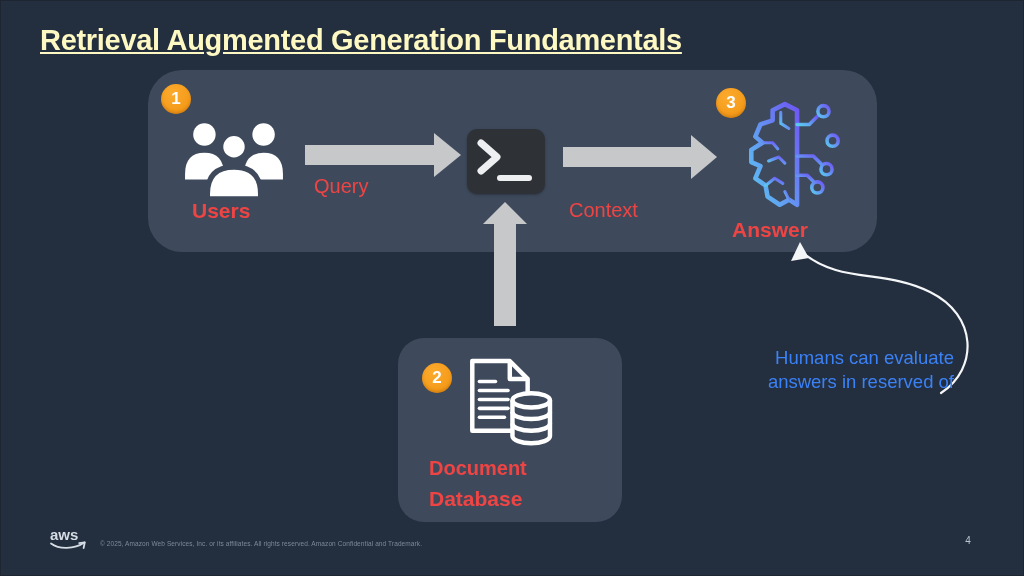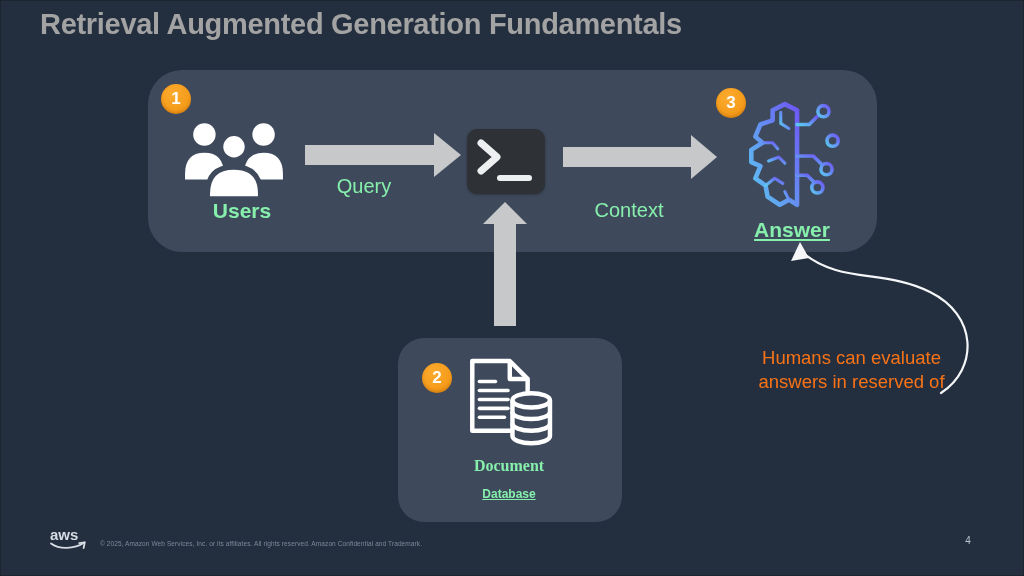--- a/index.html
+++ b/index.html
@@ -11,25 +11,26 @@
     width: 1024px;
     height: 576px;
     background: #232e3e;
     overflow: hidden;
     box-shadow: inset 0 0 0 1px #1d2531;
   }
 
   .title {
     position: absolute;
     left: 40px;
-    top: 8px;
-    color: #a3a3a3;
+    top: 24px;
+    color: #fef9c3;
     font-size: 29px;
     font-weight: 700;
     letter-spacing: -0.3px;
+    text-decoration: underline;
   }
 
   .panel {
     position: absolute;
     background: #3e4a5c;
   }
   .panel.main   { left: 148px; top: 70px;  width: 729px; height: 182px; border-radius: 34px; }
   .panel.docdb  { left: 398px; top: 338px; width: 224px; height: 184px; border-radius: 26px; }
 
   .badge {
@@ -42,40 +43,40 @@
     font-weight: 700;
     display: flex; align-items: center; justify-content: center;
     box-shadow: inset 0 -2px 3px rgba(120,60,0,.25);
   }
   .badge.b1 { left: 161px; top: 84px; }
   .badge.b2 { left: 422px; top: 363px; }
   .badge.b3 { left: 716px; top: 88px; }
 
   .lbl {
     position: absolute;
-    color: #86efac;
-    text-align: center;
+    color: #ef4444;
+    text-align: left;
   }
   .lbl.bold { font-weight: 700; }
   .lbl.users    { left: 192px; top: 199px; width: 100px; font-size: 21px; }
   .lbl.query    { left: 314px; top: 175px; width: 100px; font-size: 20px; }
   .lbl.qc1      { left: 569px; top: 171px; width: 120px; font-size: 20px; }
   .lbl.qc2      { left: 569px; top: 199px; width: 120px; font-size: 20px; }
-  .lbl.answer   { left: 732px; top: 218px; width: 120px; font-size: 21px; text-decoration: underline; }
-  .lbl.doc1     { left: 429px; top: 457px; width: 160px; font-size: 16px; font-family: Liberation Serif, serif; }
-  .lbl.doc2     { left: 429px; top: 487px; width: 160px; font-size: 12px; text-decoration: underline; }
+  .lbl.answer   { left: 732px; top: 218px; width: 120px; font-size: 21px; }
+  .lbl.doc1     { left: 429px; top: 457px; width: 160px; font-size: 20px; }
+  .lbl.doc2     { left: 429px; top: 487px; width: 160px; font-size: 21px; }
 
   .annotation {
     position: absolute;
     left: 749px; top: 346px;
     width: 205px;
-    color: #f97316;
+    color: #3b82f6;
     font-size: 18.5px;
     line-height: 23.5px;
-    text-align: center;
+    text-align: right;
   }
 
   .terminal {
     position: absolute;
     left: 467px; top: 129px;
     width: 78px; height: 65px;
     background: #2e3236;
     border-radius: 10px;
     box-shadow: 0 1px 3px rgba(0,0,0,.3);
   }

